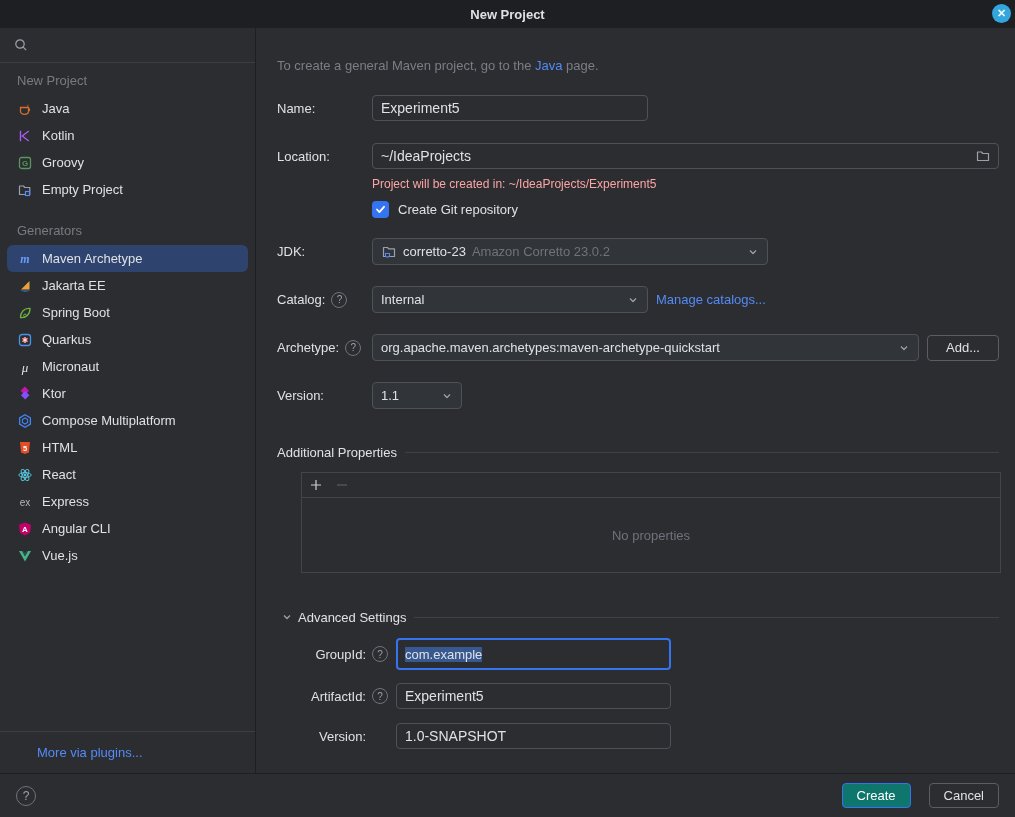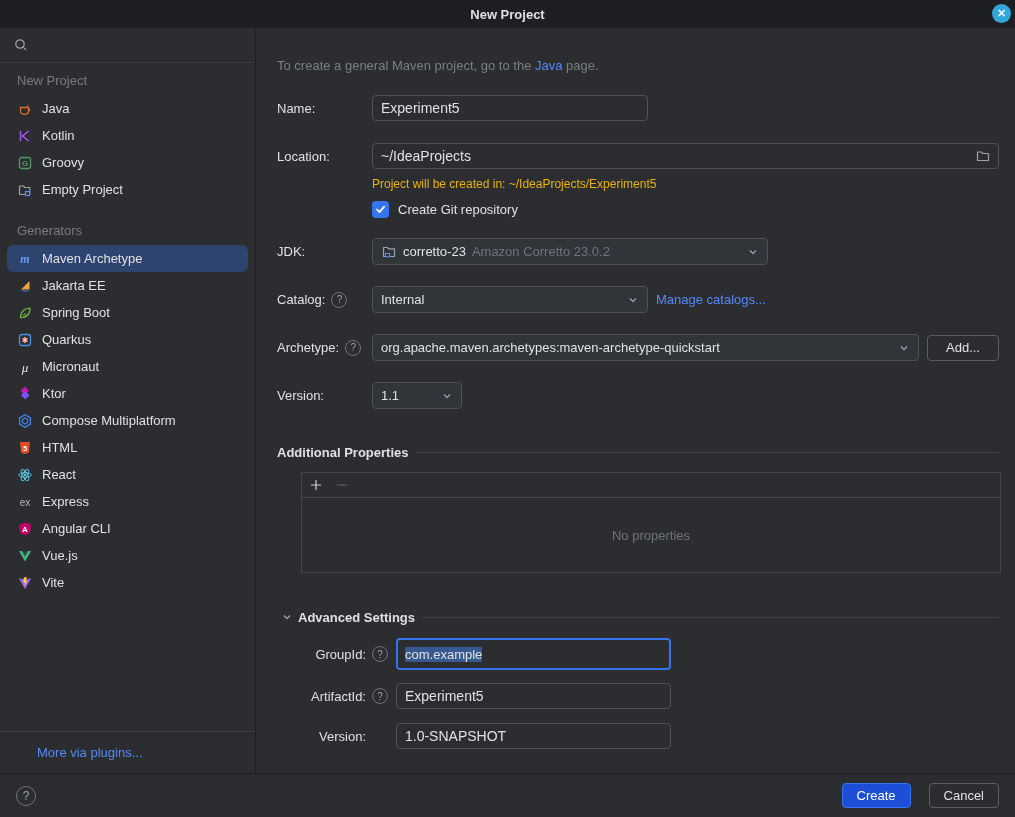--- a/index.html
+++ b/index.html
@@ -42,42 +42,42 @@
     position:absolute; top:28px; left:257px; right:0; bottom:44px;
     padding:0 16px 0 20px; overflow:hidden;
   }
   .intro { margin-top:30px; color:#7a7e85; height:18px; }
   .form-row { display:flex; align-items:center; }
   .form-row > label { width:95px; flex:none; color:#dfe1e5; display:flex; align-items:center; gap:6px; }
   .text-input {
     height:26px; background:#2b2d30; border:1px solid #4e5157; border-radius:4px;
     color:#dfe1e5; font-family:"Liberation Sans", sans-serif; font-size:14px; padding:0 8px; outline:none;
   }
-  .hint-sub { margin-left:95px; color:#eab308; font-size:12px; }
+  .hint-sub { margin-left:95px; color:#fca5a5; font-size:12px; }
   .checkbox-row { display:flex; align-items:center; margin-left:95px; gap:9px; cursor:pointer; }
   .checkbox {
     width:17px; height:17px; border-radius:4px; background:#3574f0;
     display:flex; align-items:center; justify-content:center; flex:none;
   }
   .combo {
     height:27px; background:#313439; border:1px solid #4e5157; border-radius:4px;
     display:flex; align-items:center; padding:0 8px; gap:6px; cursor:pointer;
   }
   .combo .spacer { flex:1; }
   .combo .muted { color:#6f737a; }
   .btn {
     height:26px; border-radius:4px; padding:0 14px; display:flex; align-items:center; justify-content:center;
     cursor:pointer; font-size:13px; color:#dfe1e5; background:transparent; border:1px solid #5a5d63;
   }
-  .btn.primary { background:#1d4ed8; border-color:#3574f0; color:#ffffff; }
+  .btn.primary { background:#0f766e; border-color:#3574f0; color:#ffffff; }
   .help-circle {
     width:16px; height:16px; border-radius:50%; border:1px solid #6f737a; color:#9da0a8;
     font-size:10px; display:flex; align-items:center; justify-content:center; flex:none; cursor:pointer;
   }
-  .section-header { display:flex; align-items:center; gap:8px; height:18px;font-weight:bold; }
+  .section-header { display:flex; align-items:center; gap:8px; height:18px; }
   .section-header .rule { flex:1; border-top:1px solid #3f4145; }
   
   .props-table { margin:11px 0 0 24px; width:700px; height:101px; border:1px solid #43454a; display:flex; flex-direction:column; }
   .props-toolbar { height:25px; border-bottom:1px solid #43454a; display:flex; align-items:center; padding-left:7px; gap:12px; }
   .props-body { flex:1; display:flex; align-items:center; justify-content:center; color:#6f737a; background:#2b2d30; }
   
   .adv-row { display:flex; align-items:center; margin-left:0; }
   .adv-row > .adv-label { width:103px; flex:none; display:flex; align-items:center; justify-content:flex-end; gap:6px; margin-left:8px; }
   .adv-row .field { margin-left:8px; width:275px; }
   .fake-input {
@@ -260,29 +260,20 @@
       </div>
       <div class="nav-item">
         <span class="ico">
             <svg width="16" height="16" viewBox="0 0 16 16">
               <path d="M2 3h3l3 5.2L11 3h3L8 13.5z" fill="#41b883"></path>
               <path d="M5 3h1.8L8 5.2 9.2 3H11L8 8.2z" fill="#35495e"></path>
             </svg>
           </span>
         <span>Vue.js</span>
       </div>
-      <div class="nav-item">
-        <span class="ico">
-            <svg width="16" height="16" viewBox="0 0 16 16">
-              <path d="M1.8 3.2L8 14.2 14.2 3.2 8 4.6z" fill="#9367e0"></path>
-              <path d="M9.8 2l-3 .6-.5 5 1.6-.3-.4 3.9 3-5.3-1.7.3z" fill="#fdd23b"></path>
-            </svg>
-          </span>
-        <span>Vite</span>
-      </div>
     </div>
 
     <div class="plugins-row">
       <a class="link">More via plugins...</a>
     </div>
   </div>
 
   <div class="main">
 
     <div class="intro">

